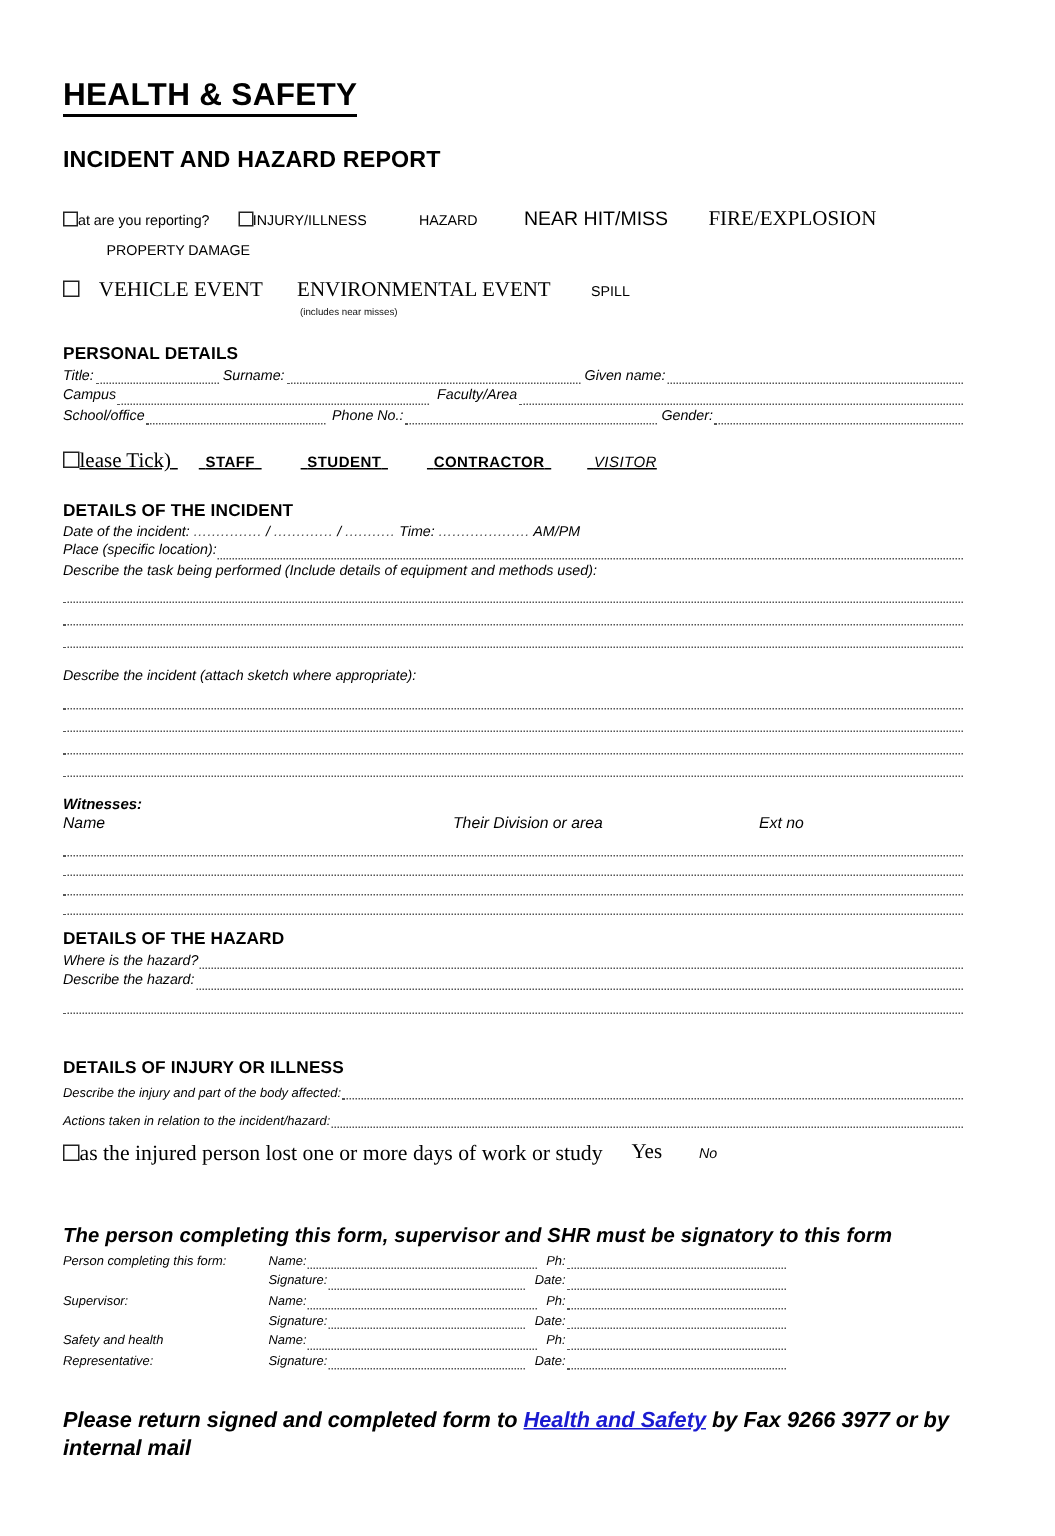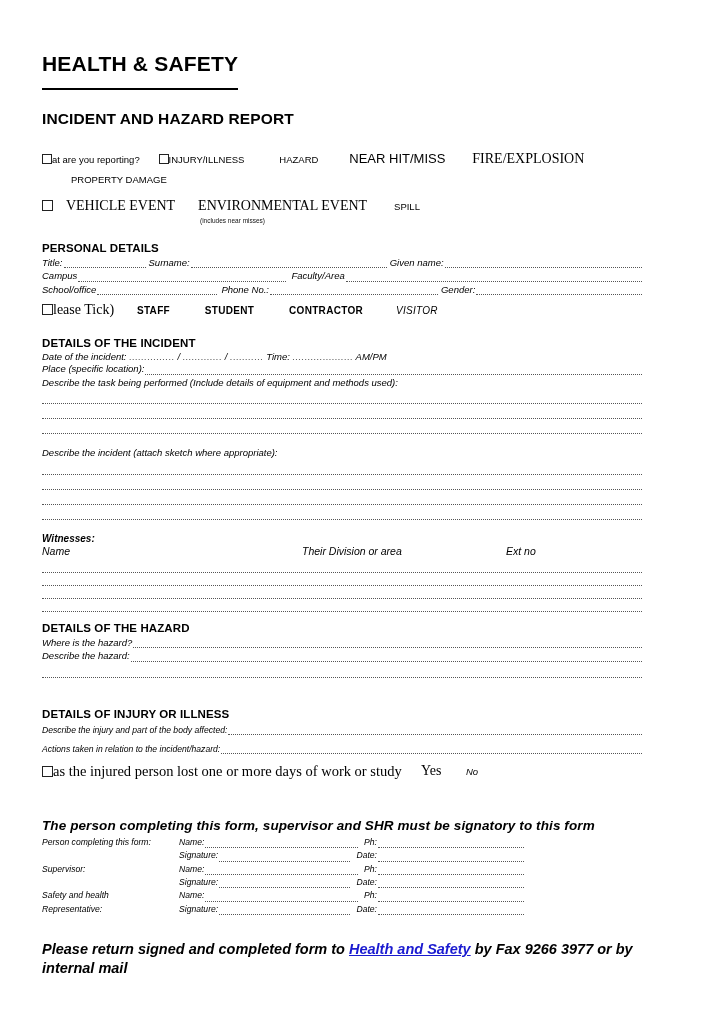--- a/index.html
+++ b/index.html
@@ -29,21 +29,21 @@
     width: 600px;
   }
 
   
   .doc-title {
     font-size: 21px;
     font-weight: bold;
     letter-spacing: 0.2px;
     display: inline-block;
     border-bottom: 2px solid #000;
-    padding-bottom: 13px;
+    padding-bottom: 1px;
     line-height: 1.1;
   }
   .doc-subtitle {
     font-size: 15.5px;
     font-weight: bold;
     margin-top: 20px;
     letter-spacing: 0.1px;
   }
 
   
@@ -114,22 +114,23 @@
 
   .blank-row {
     border-bottom: 1px dotted #555;
     height: 1px;
     margin-top: 13px;
   }
   .blank-row.tight { margin-top: 11px; }
 
   
   .tick-row {
-    margin-top: 3px;
+    margin-top: 13px;
     line-height: 1.2;
+    text-decoration: underline;
   }
   .tick-label {
     font-family: "Liberation Serif", serif;
     font-size: 14px;
   }
   .tick-opt {
     font-size: 10px;
     font-weight: bold;
     letter-spacing: 0.3px;
   }

